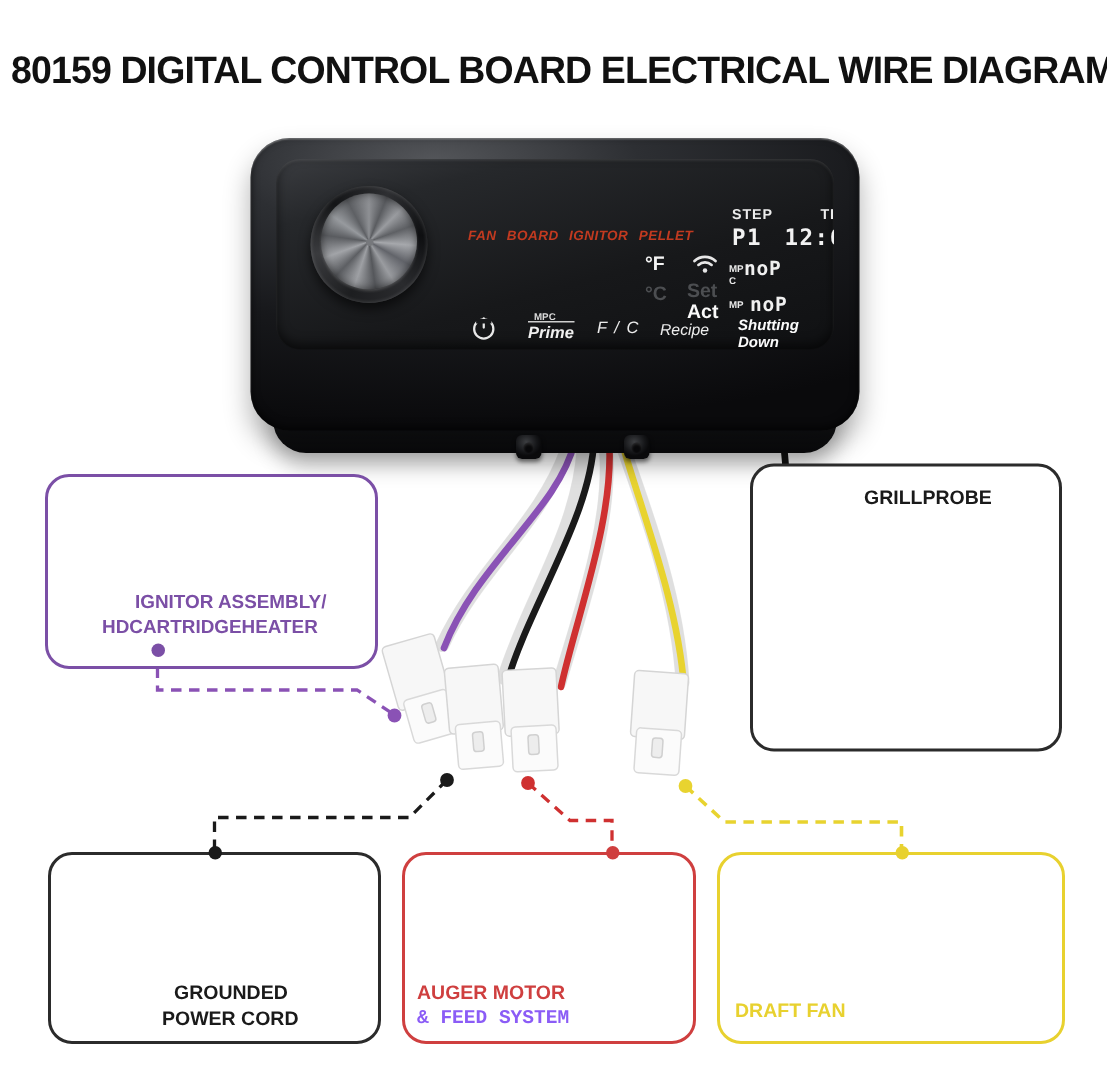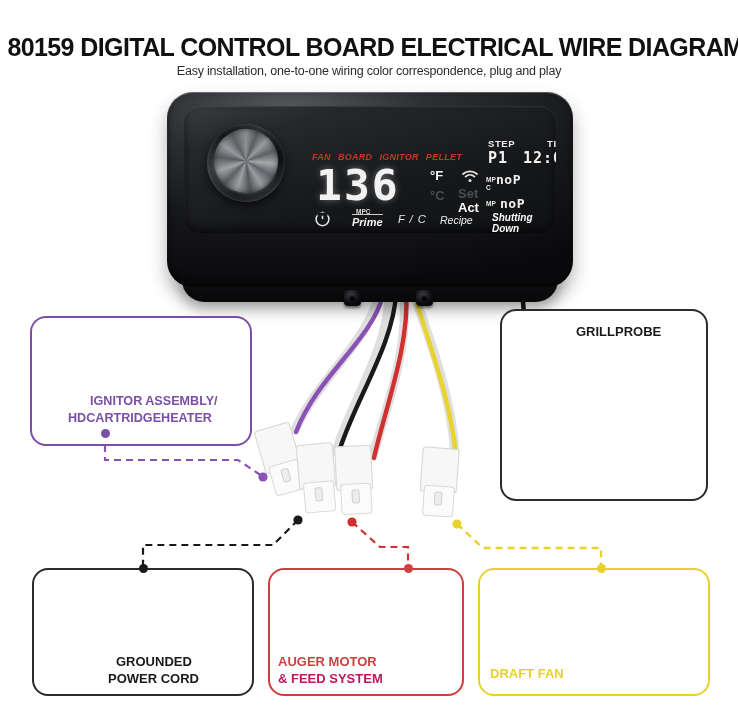--- a/index.html
+++ b/index.html
@@ -135,21 +135,20 @@
   .dot { position:absolute; border-radius:50%; }
 
   svg.overlay { position:absolute; left:0; top:0; width:738px; height:722px; pointer-events:none; }
 </style>
 </head>
 <body>
 
 <div id="page">
 
   <div class="title">80159 DIGITAL CONTROL BOARD ELECTRICAL WIRE DIAGRAM</div>
-  <div class="subtitle">Easy installation, one-to-one wiring color correspondence, plug and play</div>
 
   <svg class="overlay" viewBox="0 0 738 722">
 
     <path d="M521 285 C 523 300, 524 308, 524 318" stroke="#121212" stroke-width="4.5" fill="none"></path>
 
     <g fill="none" stroke="#e9e9e9" stroke-width="9" stroke-linecap="round">
       <path d="M378 300 C 360 350, 318 380, 295 430"></path>
       <path d="M389 300 C 385 355, 352 400, 336 452"></path>
       <path d="M404 300 C 408 350, 386 410, 373 455"></path>
       <path d="M416 300 C 432 345, 452 400, 455 455"></path>
@@ -344,21 +343,20 @@
 
       <div class="lcd">
 
         <div class="status-row">
           <span>FAN</span>
           <span>BOARD</span>
           <span>IGNITOR</span>
           <span>PELLET</span>
         </div>
 
-        <div class="seg-temp">136</div>
         <div class="unit-f">°F</div>
         <div class="unit-c">°C</div>
 
         <svg class="wifi-ic" viewBox="0 0 16 13">
           <path d="M1 4 C5 0.4, 11 0.4, 15 4" stroke="#e6e6e6" stroke-width="1.8" fill="none" stroke-linecap="round"></path>
           <path d="M3.6 6.6 C6.2 4.3, 9.8 4.3, 12.4 6.6" stroke="#e6e6e6" stroke-width="1.8" fill="none" stroke-linecap="round"></path>
           <circle cx="8" cy="10.4" r="1.5" fill="#e6e6e6"></circle>
         </svg>
         <div class="lbl-set">Set</div>
         <div class="lbl-act">Act</div>
@@ -406,21 +404,21 @@
     <div class="panel-label" style="left:74px; top:101px; font-size:13px; color:#1a1a1a;">POWER CORD</div>
   </div>
 
   <div class="panel" style="left:500px; top:309px; width:208px; height:192px; border:2.4px solid #2b2b2b;">
     <div class="panel-label" style="left:74px; top:13px; font-size:13px; color:#1a1a1a;">GRILLPROBE</div>
   </div>
   <div class="dot" style="left:139px; top:564px; width:9px; height:9px; background:#1a1a1a;"></div>
 
   <div class="panel" style="left:268px; top:568px; width:196px; height:128px; border:2.4px solid #cf3f3f;">
     <div class="panel-label" style="left:8px; top:84px; font-size:13px; color:#cf3f3f;">AUGER MOTOR</div>
-    <div class="panel-label" style="left:8px; top:101px; font-size:13px; color:#be185d;">&amp; FEED SYSTEM</div>
+    <div class="panel-label" style="left:8px; top:101px; font-size:13px; color:#8b5cf6;font-family:Liberation Mono, monospace;">&amp; FEED SYSTEM</div>
   </div>
   <div class="dot" style="left:404px; top:564px; width:9px; height:9px; background:#cf3f3f;"></div>
 
   <div class="panel" style="left:478px; top:568px; width:232px; height:128px; border:2.4px solid #e8d12f;">
     <div class="panel-label" style="left:10px; top:96px; font-size:13px; color:#e8d12f;">DRAFT FAN</div>
   </div>
   <div class="dot" style="left:597px; top:564px; width:9px; height:9px; background:#e8d12f;"></div>
 
 </div>
 

